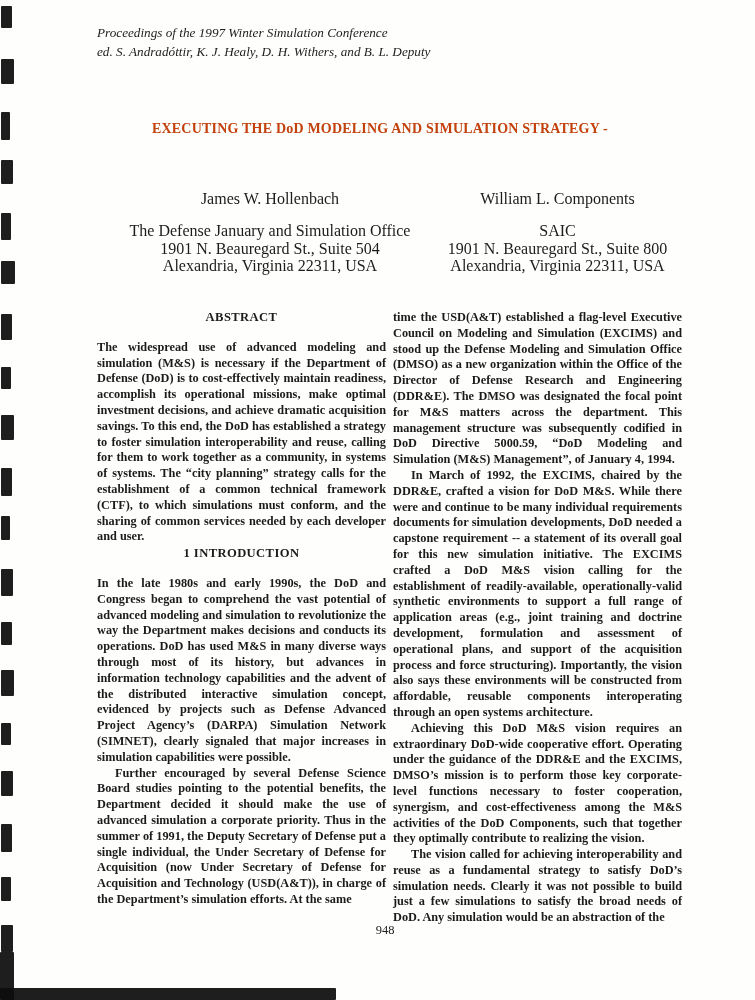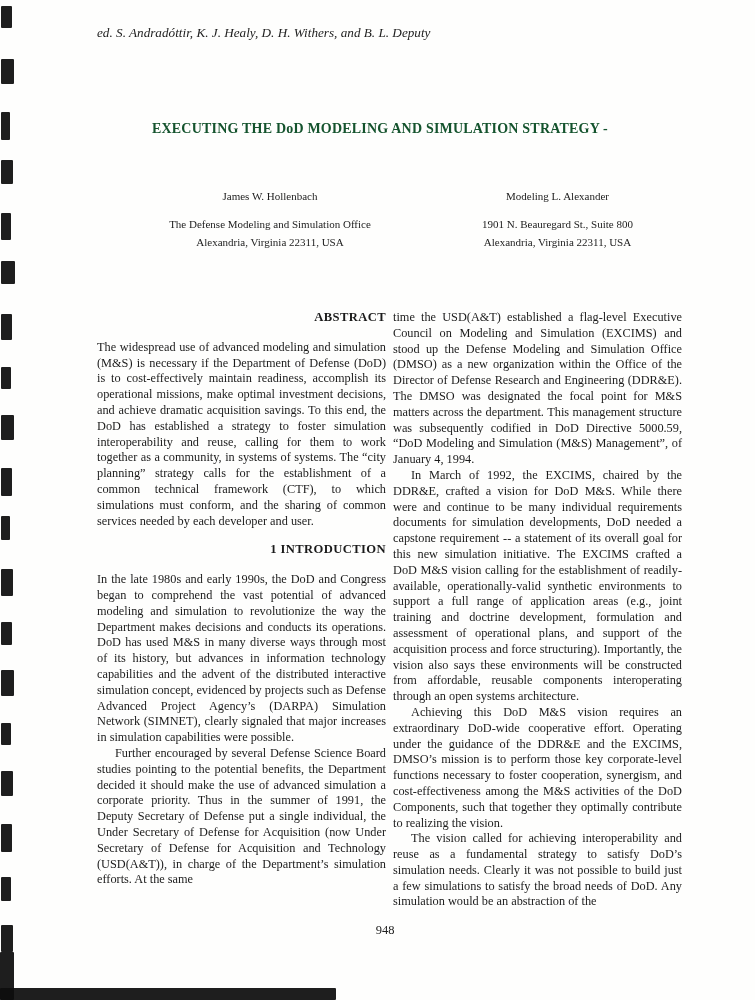--- a/index.html
+++ b/index.html
@@ -23,84 +23,87 @@
   }
   
   .paper-title {
     position: absolute;
     left: 75px; top: 119px; width: 610px;
     text-align: center;
     font-weight: bold;
     font-size: 14px;
     line-height: 20px;
     letter-spacing: 0.2px;
-    color: #14532d;
+    color: #c2410c;
   }
   
-  .author-block { position: absolute; text-align: center; font-size: 11px; }
+  .author-block { position: absolute; text-align: center; font-size: 16px; }
   .author-left  { left: 120px; top: 190px; width: 300px; }
   .author-right { left: 420px; top: 190px; width: 275px; }
   .author-name { display: block; margin-bottom: 14px; }
   .author-affil { line-height: 17.5px; }
   
   .column {
     position: absolute;
     top: 310px;
     font-size: 12.3px;
     line-height: 15.8px;
     text-align: justify;
     color: #1b1b1b;
   }
   .col-left  { left: 97px;  width: 289px; }
   .col-right { left: 393px; width: 289px; }
   .sec-heading {
     font-weight: bold;
     font-size: 12.6px;
     letter-spacing: 0.4px;
     margin: 0 0 14px 0;
-    text-align: right;
+    text-align: center;
   }
-  .sec-heading.intro { margin-top: 13px; }
-  .para { margin: 0; }
+  .sec-heading.intro { margin-top: 1px; }
+  .para { margin: 0; font-weight: bold; }
   .para.indent { text-indent: 18px; }
   
   .page-number {
     position: absolute;
     left: 0; top: 923px; width: 770px;
     text-align: center;
     font-size: 12.5px;
     color: #222;
   }
   
   .scan-mark { position: absolute; background: #0d0d0d; opacity: 0.93; border-radius: 1px; }
 </style>
 </head>
 <body>
 
 <div class="page">
 
   <div class="proc-header">
+    <div>Proceedings of the 1997 Winter Simulation Conference</div>
     <div>ed. S. Andradóttir, K. J. Healy, D. H. Withers, and B. L. Deputy</div>
   </div>
 
   <div class="paper-title">
     <div>EXECUTING THE DoD MODELING AND SIMULATION STRATEGY -</div>
   </div>
 
   <div class="author-block author-left">
     <span class="author-name">James W. Hollenbach</span>
     <div class="author-affil">
-      <div>The Defense Modeling and Simulation Office</div>
+      <div>The Defense January and Simulation Office</div>
+      <div>1901 N. Beauregard St., Suite 504</div>
       <div>Alexandria, Virginia 22311, USA</div>
     </div>
   </div>
 
   <div class="author-block author-right">
-    <span class="author-name">Modeling L. Alexander</span>
+    <span class="author-name">William L. Components</span>
     <div class="author-affil">
+      <div>SAIC</div>
       <div>1901 N. Beauregard St., Suite 800</div>
       <div>Alexandria, Virginia 22311, USA</div>
     </div>
   </div>
 
   <div class="column col-left">
     <div class="sec-heading">ABSTRACT</div>
     <p class="para">The widespread use of advanced modeling and simulation (M&amp;S) is necessary if the Department of Defense (DoD) is to cost-effectively maintain readiness, accomplish its operational missions, make optimal investment decisions, and achieve dramatic acquisition savings.  To this end, the DoD has established a strategy to foster simulation interoperability and reuse, calling for them to work together as a community, in systems of systems.  The “city planning” strategy calls for the establishment of a common technical framework (CTF), to which simulations must conform, and the sharing of common services needed by each developer and user.</p>
     <div class="sec-heading intro">1 INTRODUCTION</div>
     <p class="para">In the late 1980s and early 1990s, the DoD and Congress began to comprehend the vast potential of advanced modeling and simulation to revolutionize the way the Department makes decisions and conducts its operations.  DoD has used M&amp;S in many diverse ways through most of its history, but advances in information technology capabilities and the advent of the distributed interactive simulation concept, evidenced by projects such as Defense Advanced Project Agency’s (DARPA) Simulation Network (SIMNET), clearly signaled that major increases in simulation capabilities were possible.</p>

